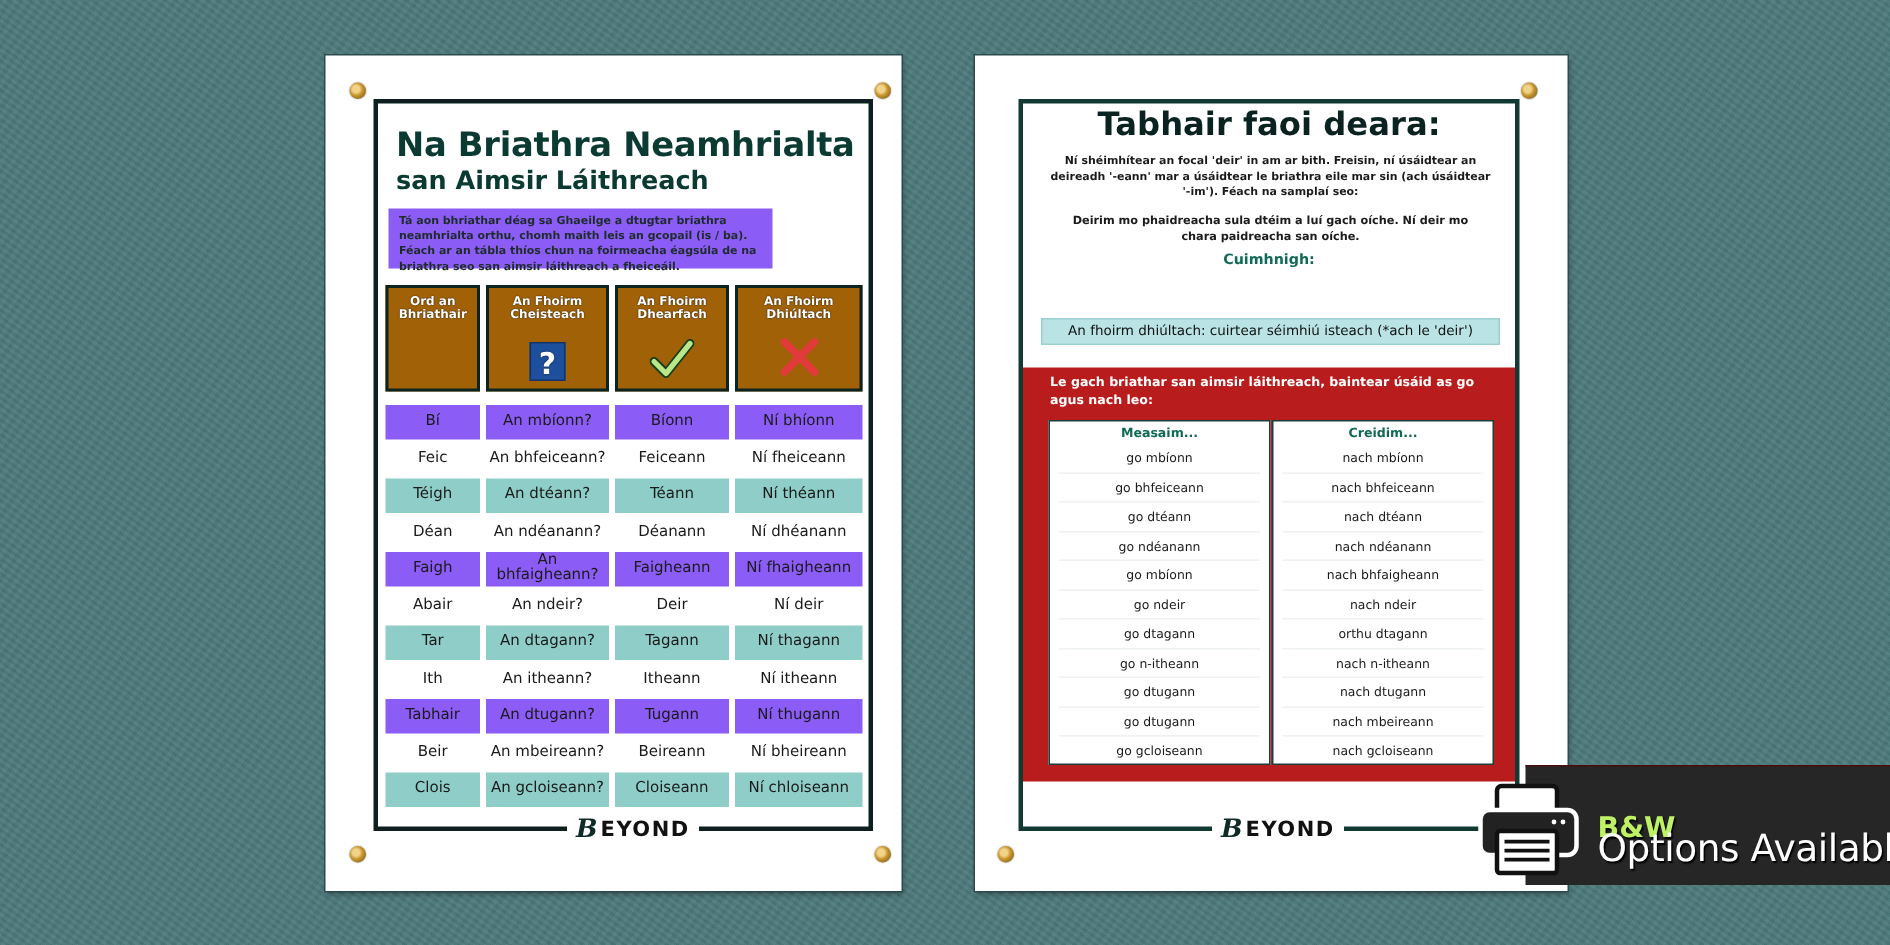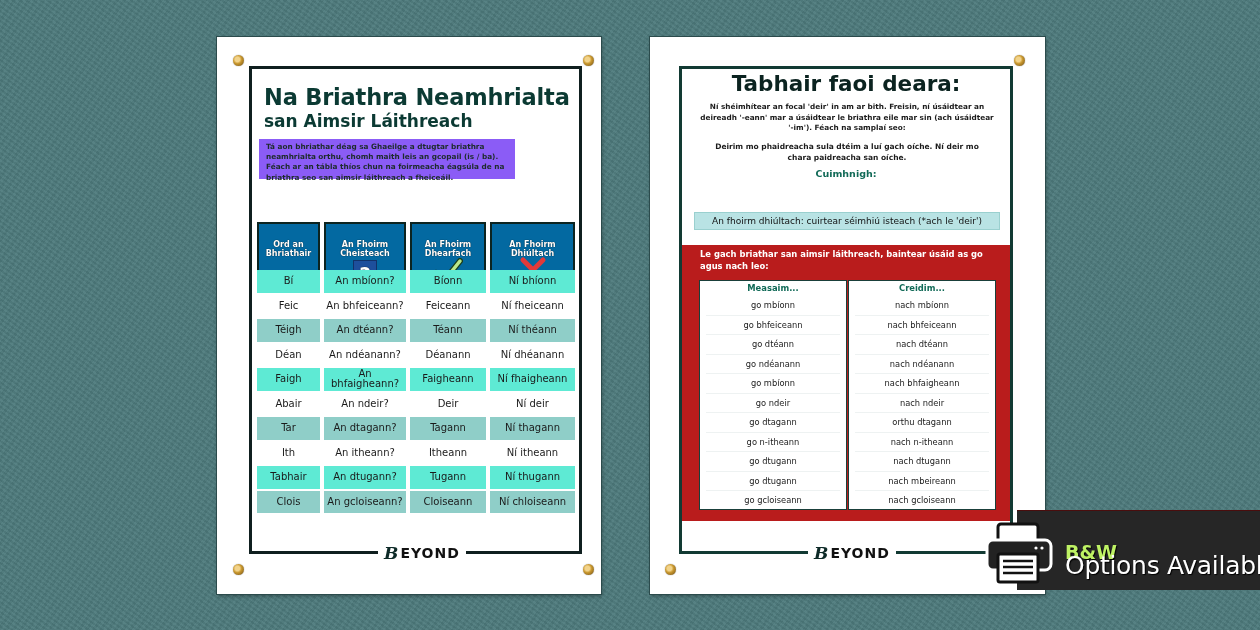--- a/index.html
+++ b/index.html
@@ -43,40 +43,40 @@
     
     .title1 { position: absolute; left: 12px; top: 15px; font-size: 22.5px; font-weight: bold; color: #0b3a33; white-space: nowrap; letter-spacing: -0.2px; }
     .title2 { position: absolute; left: 12px; top: 42px; font-size: 17px; font-weight: bold; color: #0b3a33; white-space: nowrap; }
     .intro {
       position: absolute; left: 7px; top: 70px; width: 256px; height: 40px;
       background: #8b5cf6; font-size: 7.3px; font-weight: bold; line-height: 1.4;
       padding: 3px 7px; color: #1d2b2b;
     }
     .hdr-row { position: absolute; left: 5px; top: 121px; display: flex; gap: 4px; }
     .hdr {
-      width: 63px; height: 71px; background: #0369a1; border: 2px solid #0c2420;
+      width: 63px; height: 71px; background: #a16207; border: 2px solid #0c2420;
       color: #fff; font-weight: bold; font-size: 8px; line-height: 1.15; text-align: center;
-      padding-top: 16px; position: relative; text-shadow: 0 0 1px #000; margin-top: 32px;
+      padding-top: 4px; position: relative; text-shadow: 0 0 1px #000;
     }
     .hdr.w2 { width: 82px; }
     .hdr.w3 { width: 76px; }
     .hdr.w4 { width: 85px; }
     .hdr-icon { position: absolute; left: 50%; bottom: 5px; transform: translateX(-50%); }
     .q-icon {
       width: 24px; height: 26px; background: #1e4f9c; color: #fff; font-size: 20px; font-weight: bold;
       line-height: 26px; text-align: center; border: 1px solid #123268;
     }
     .verb-table { position: absolute; left: 5px; top: 200px; }
     .vrow { display: flex; gap: 4px; height: 24.5px; margin-bottom: 0; }
     .vcell {
       width: 63px; display: flex; align-items: center; justify-content: center; text-align: center;
       font-size: 10px; line-height: 1.05; color: #1a1a1a; margin: 1px 0;
     }
     .vcell.w2 { width: 82px; } .vcell.w3 { width: 76px; } .vcell.w4 { width: 85px; }
-    .vrow.light .vcell { background: #5eead4; }
+    .vrow.light .vcell { background: #8b5cf6; }
     .vrow.dark .vcell { background: #8fcec8; }
     .vrow.white .vcell { background: #fff; }
     
     .r-title { position: absolute; left: 0; width: 100%; top: 2px; text-align: center; font-size: 21.5px; font-weight: bold; color: #0b2320; }
     .r-p1 { position: absolute; left: 18px; width: 294px; top: 33px; text-align: center; font-size: 7.3px; font-weight: bold; line-height: 1.45; color: #1b1b1b; }
     .r-p2 { position: absolute; left: 24px; width: 282px; top: 73px; text-align: center; font-size: 7.5px; font-weight: bold; line-height: 1.45; color: #1b1b1b; }
     .r-cuimh { position: absolute; left: 0; width: 100%; top: 99px; text-align: center; font-size: 9.5px; font-weight: bold; color: #116a57; }
     .rule-box {
       position: absolute; font-size: 9px; color: #111; display: flex; align-items: center; justify-content: center;
       white-space: nowrap;
@@ -195,20 +195,26 @@
         <div class="vcell">Ith</div>
         <div class="vcell w2">An itheann?</div>
         <div class="vcell w3">Itheann</div>
         <div class="vcell w4">Ní itheann</div>
       </div>
       <div class="vrow light">
         <div class="vcell">Tabhair</div>
         <div class="vcell w2">An dtugann?</div>
         <div class="vcell w3">Tugann</div>
         <div class="vcell w4">Ní thugann</div>
+      </div>
+      <div class="vrow white">
+        <div class="vcell">Beir</div>
+        <div class="vcell w2">An mbeireann?</div>
+        <div class="vcell w3">Beireann</div>
+        <div class="vcell w4">Ní bheireann</div>
       </div>
       <div class="vrow dark">
         <div class="vcell">Clois</div>
         <div class="vcell w2">An gcloiseann?</div>
         <div class="vcell w3">Cloiseann</div>
         <div class="vcell w4">Ní chloiseann</div>
       </div>
     </div>
   </div>
   <div class="logo" style="left:161px;top:506px">

